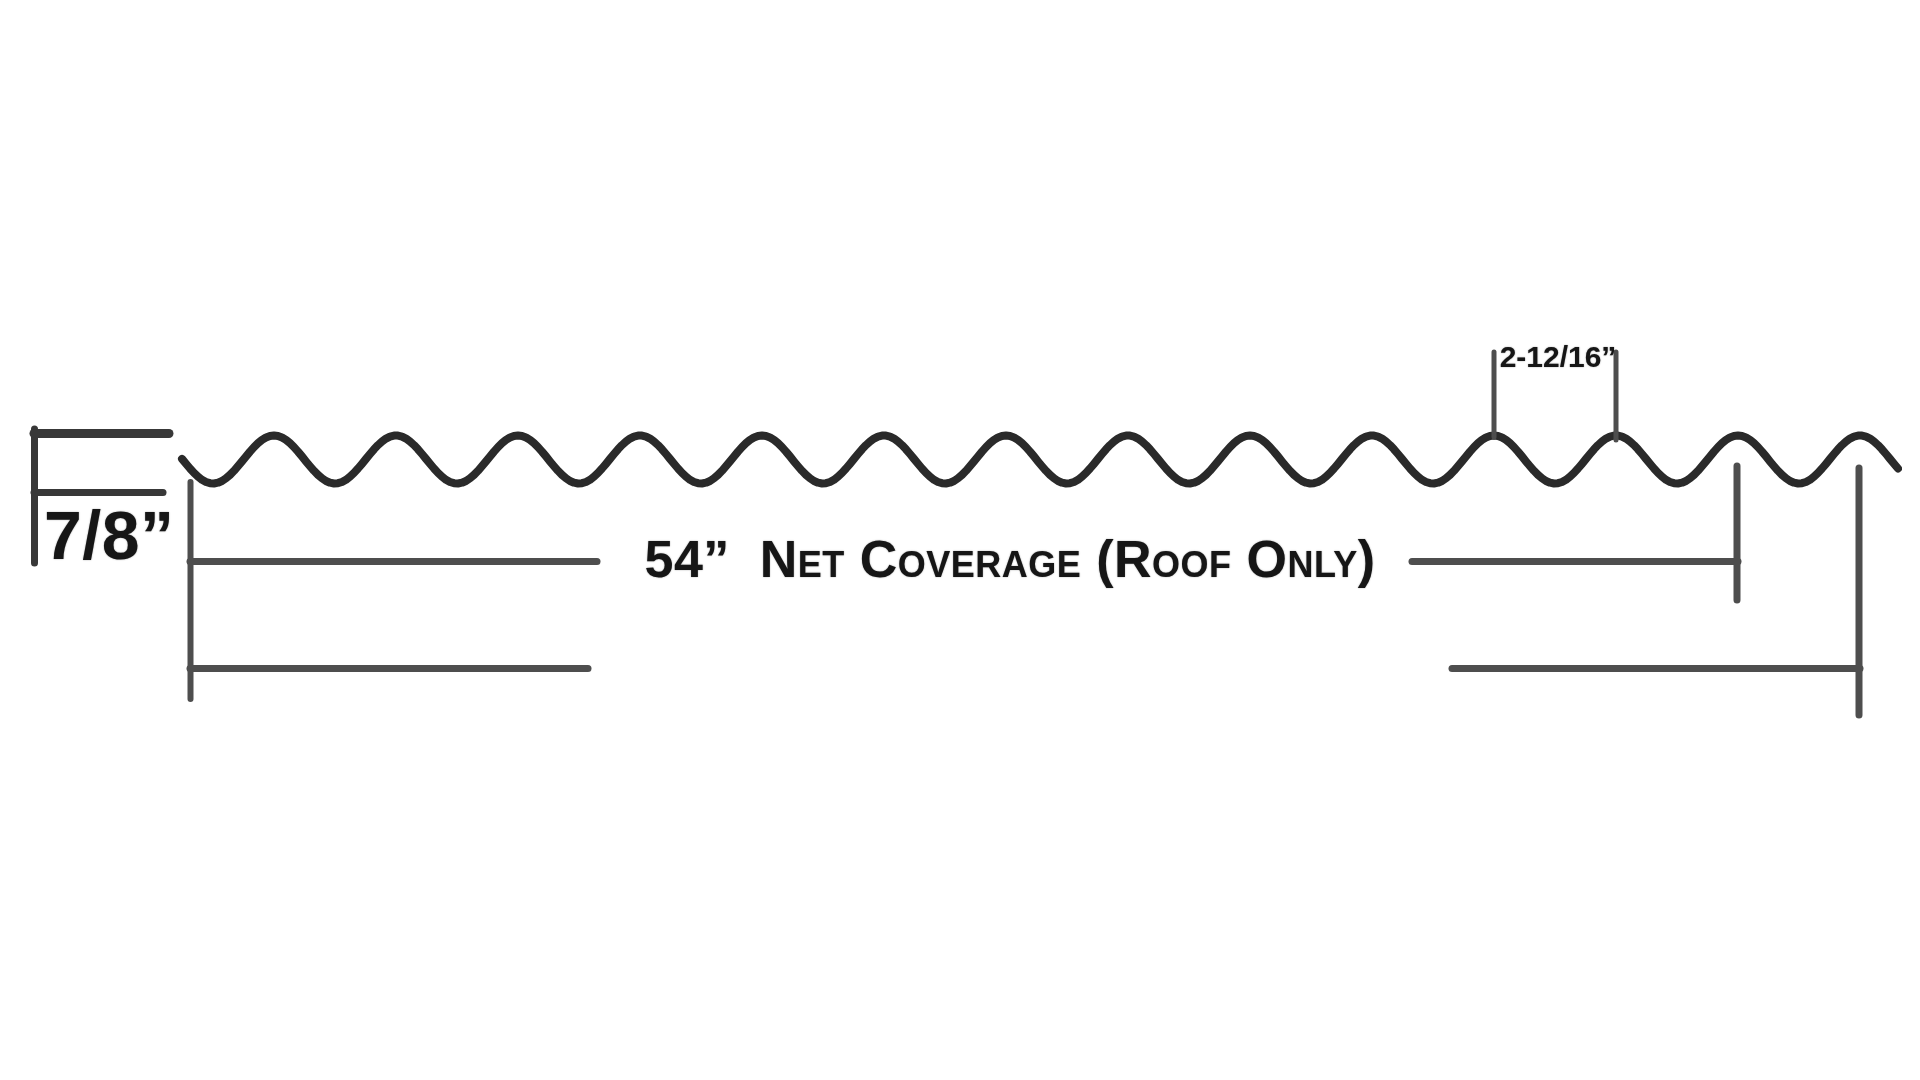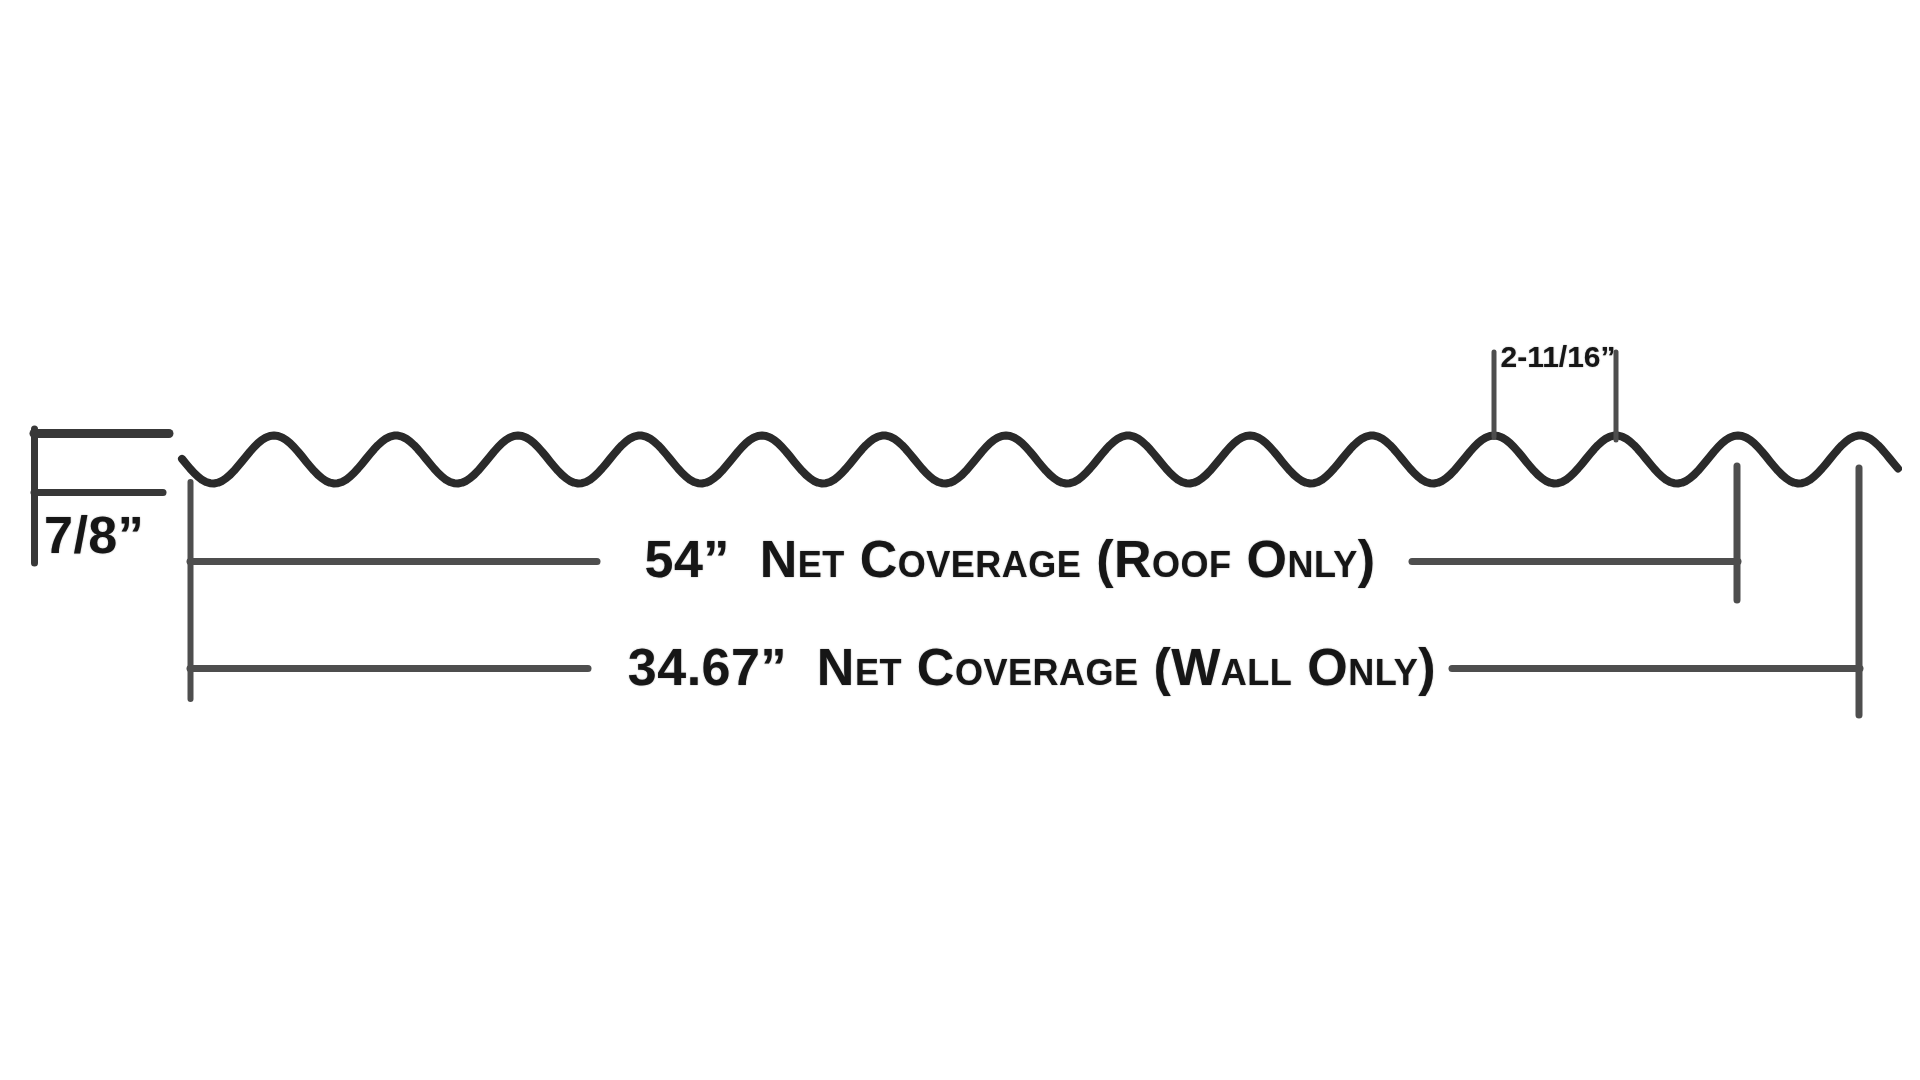--- a/index.html
+++ b/index.html
@@ -44,21 +44,21 @@
     position: absolute;
     color: var(--text, #161616);
     font-weight: bold;
     white-space: pre;
     text-shadow: 0 0 1.5px rgba(20,20,20,0.45);
     letter-spacing: 0.5px;
   }
   .lbl-rib-height {
     left: 44px;
     top: 509px;
-    font-size: 52px;
+    font-size: 68px;
     line-height: 52px;
   }
   .lbl-pitch {
     left: 1488px;
     top: 342px;
     width: 140px;
     font-size: 30px;
     line-height: 30px;
     text-align: center;
     letter-spacing: 0px;
@@ -102,18 +102,17 @@
     <line class="dim" x1="1412" y1="561.5" x2="1738" y2="561.5" stroke-width="7"></line>
     <line class="dim" x1="1737" y1="466" x2="1737" y2="600" stroke-width="7"></line>
 
     <line class="dim" x1="190" y1="668.5" x2="588" y2="668.5" stroke-width="7"></line>
     <line class="dim" x1="1452" y1="668.5" x2="1860" y2="668.5" stroke-width="7"></line>
     <line class="dim" x1="1859" y1="468" x2="1859" y2="715" stroke-width="7"></line>
   </svg>
 
   <div class="label lbl-rib-height">7/8”</div>
 
-  <div class="label lbl-pitch">2-11/16”</div>
+  <div class="label lbl-pitch">2-12/16”</div>
 
   <div class="label lbl-coverage lbl-roof">54”  Net Coverage (Roof Only)</div>
 
-  <div class="label lbl-coverage lbl-wall">34.67”  Net Coverage (Wall Only)</div>
 </div>
 
 </body></html>

